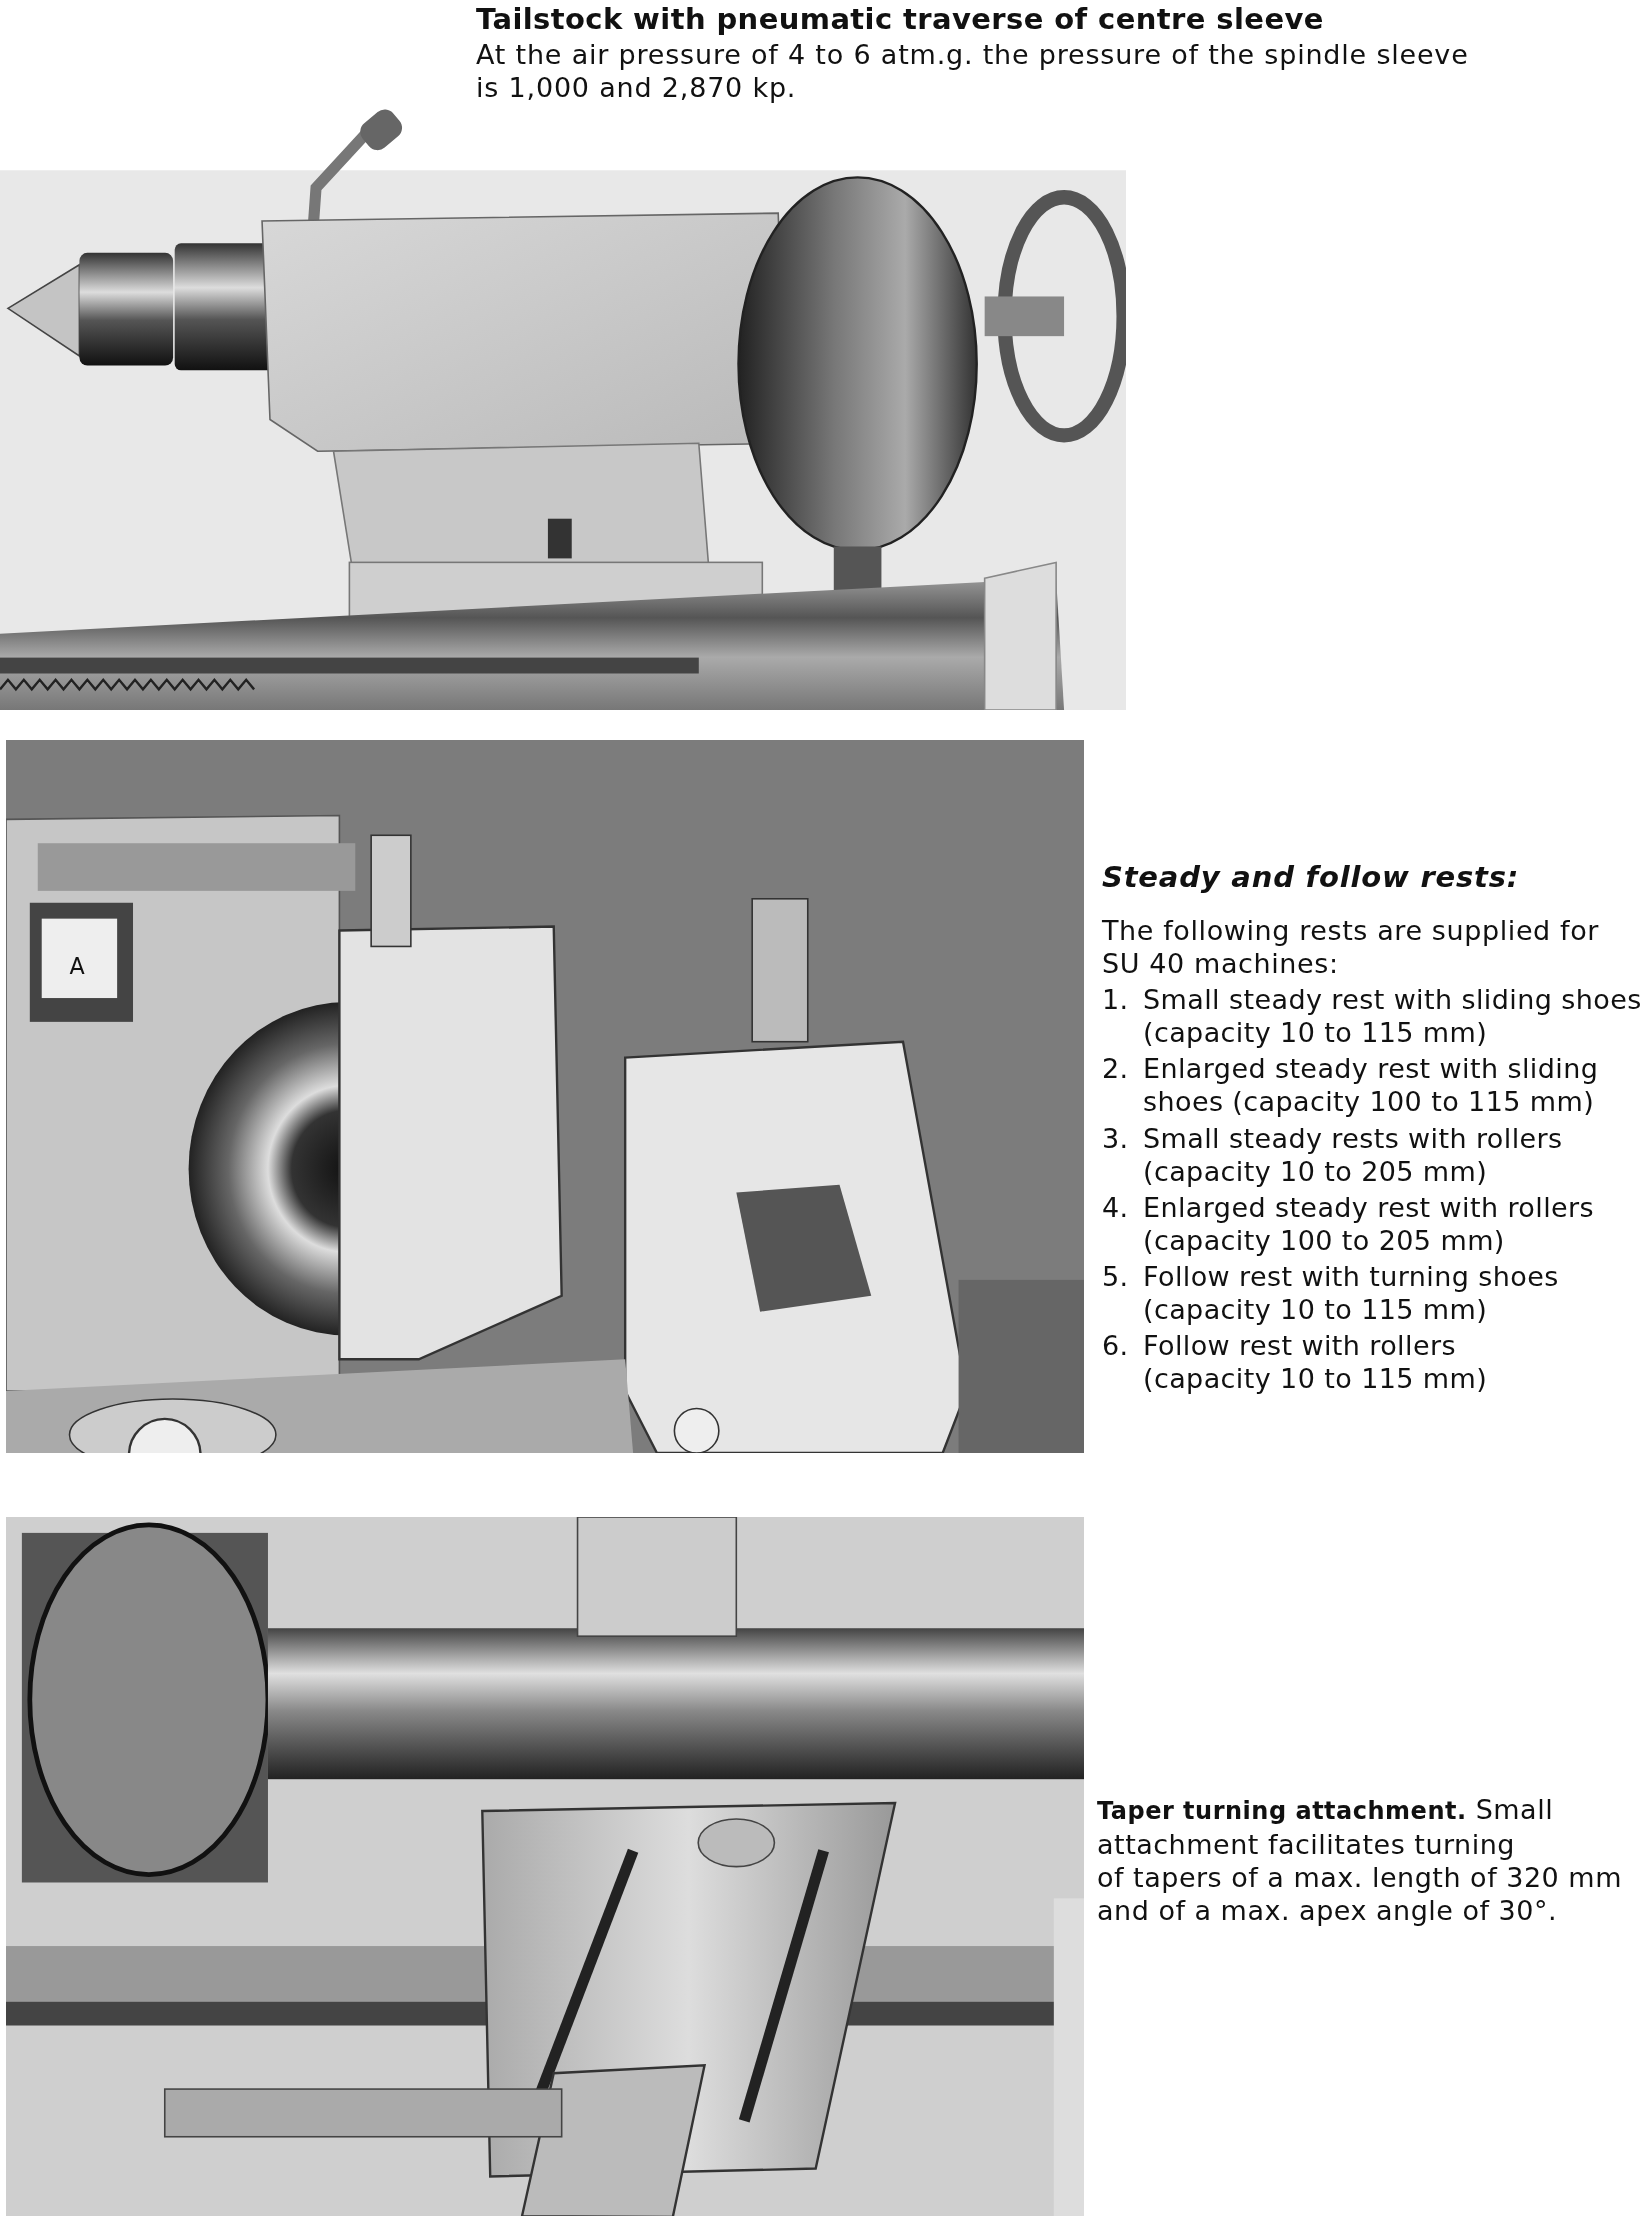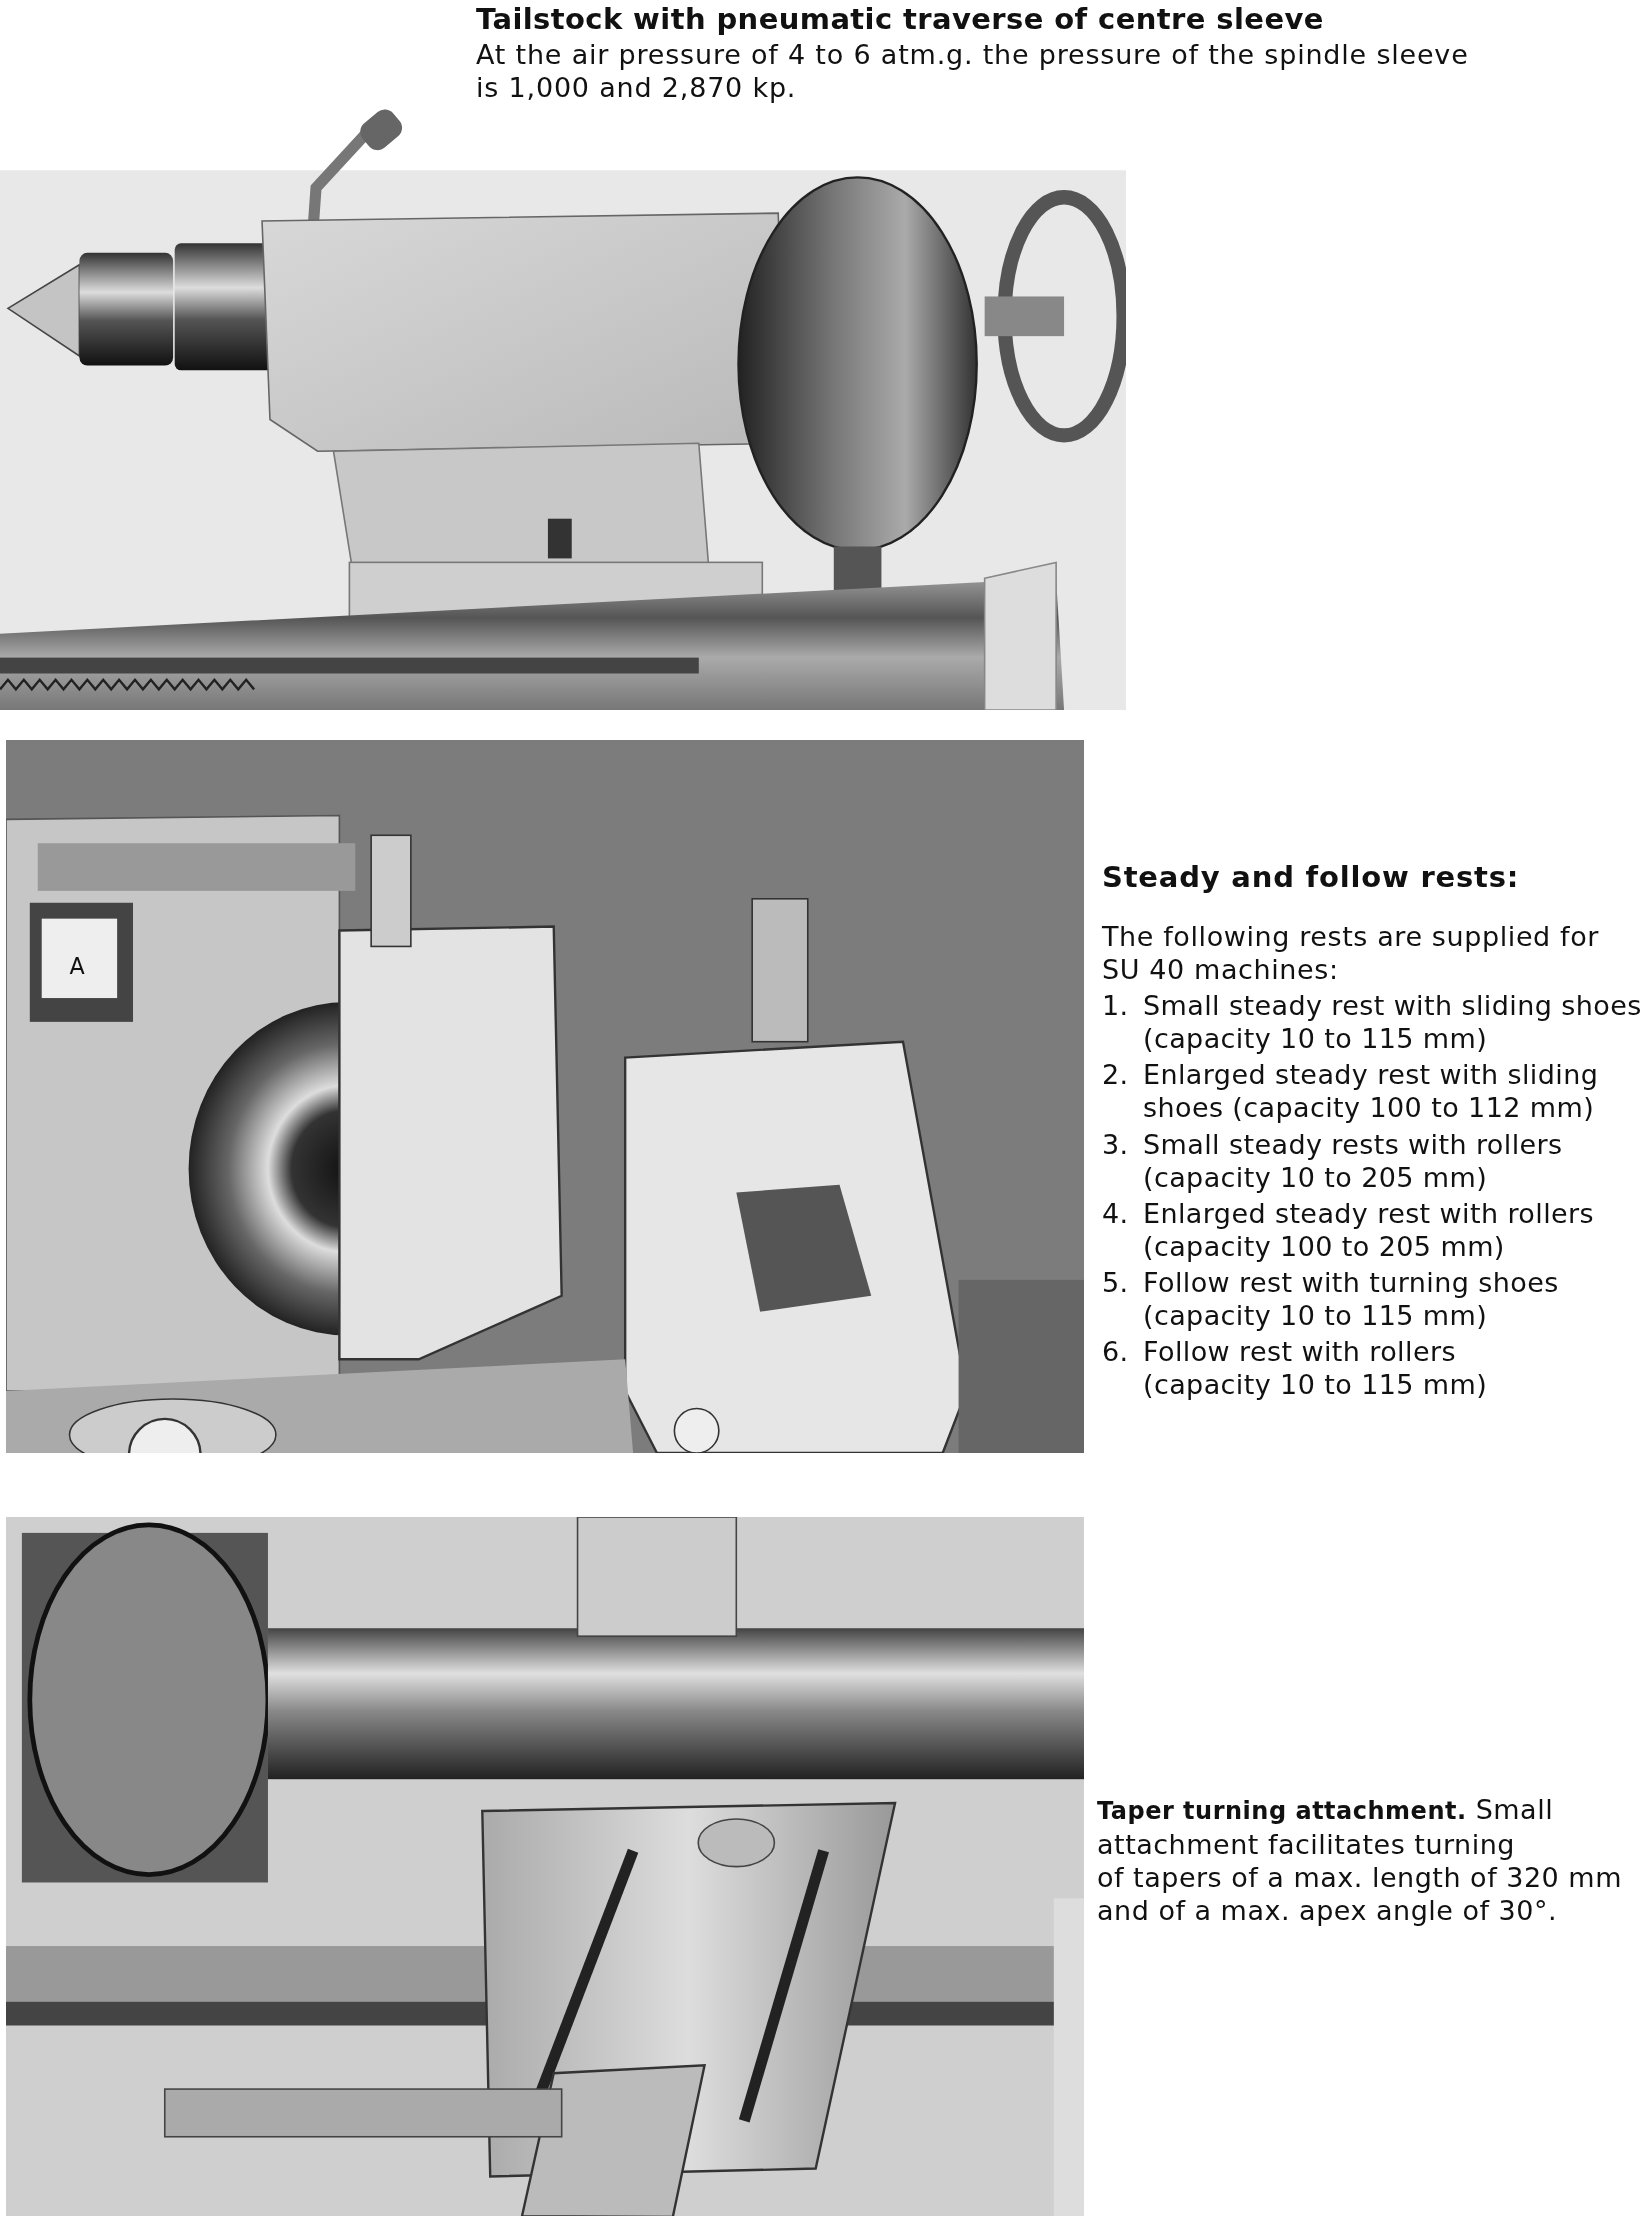--- a/index.html
+++ b/index.html
@@ -7,21 +7,21 @@
     width: 1649px; height: 2216px; position: relative; overflow: hidden;
     font-family: "DejaVu Sans", sans-serif; color: #111;
   }
   .block { position: absolute; }
   
   #cap1 { left: 476px; top: 0; width: 1032px; }
   #cap1 .h { font-size: 29px; font-weight: bold; letter-spacing: 0.4px; line-height: 38px; }
   #cap1 .p { font-size: 27px; line-height: 33px; letter-spacing: 0.8px; }
   
   #cap2 { left: 1102px; top: 858px; width: 548px; }
-  #cap2 .h { font-size: 29px; font-weight: bold; line-height: 38px; letter-spacing: 0.8px; margin-bottom: 24px;}
+  #cap2 .h { font-size: 29px; font-weight: bold; line-height: 38px; letter-spacing: 0.8px; margin-bottom: 18px; font-style: italic;}
   #cap2 .p { font-size: 27px; line-height: 33px; letter-spacing: 0.6px; }
   #cap2 ol { list-style: none; margin: 3.2px 0 0 0; padding: 0; }
   #cap2 li { display: flex; font-size: 27px; line-height: 33px; margin-bottom: 3.2px; letter-spacing: 0.4px;}
   #cap2 li .num { width: 41px; flex: 0 0 41px; }
   #cap2 li .txt { white-space: pre-line; }
   
   #cap3 { left: 1097px; top: 1793px; width: 556px; font-size: 27px; line-height: 33px; letter-spacing: 0.5px; }
   #cap3 .h { font-weight: bold; font-size: 24px; }
   #cap3 .l { display: block; }
 
@@ -136,21 +136,21 @@
   <div class="h">Steady and follow rests:</div>
   <div class="p">The following rests are supplied for</div>
   <div class="p">SU 40 machines:</div>
   <ol>
     <li>
       <span class="num">1.</span>
       <span class="txt"><span style="display:block">Small steady rest with sliding shoes</span><span style="display:block">(capacity 10 to 115 mm)</span></span>
     </li>
     <li>
       <span class="num">2.</span>
-      <span class="txt"><span style="display:block">Enlarged steady rest with sliding</span><span style="display:block">shoes (capacity 100 to 112 mm)</span></span>
+      <span class="txt"><span style="display:block">Enlarged steady rest with sliding</span><span style="display:block">shoes (capacity 100 to 115 mm)</span></span>
     </li>
     <li>
       <span class="num">3.</span>
       <span class="txt"><span style="display:block">Small steady rests with rollers</span><span style="display:block">(capacity 10 to 205 mm)</span></span>
     </li>
     <li>
       <span class="num">4.</span>
       <span class="txt"><span style="display:block">Enlarged steady rest with rollers</span><span style="display:block">(capacity 100 to 205 mm)</span></span>
     </li>
     <li>

